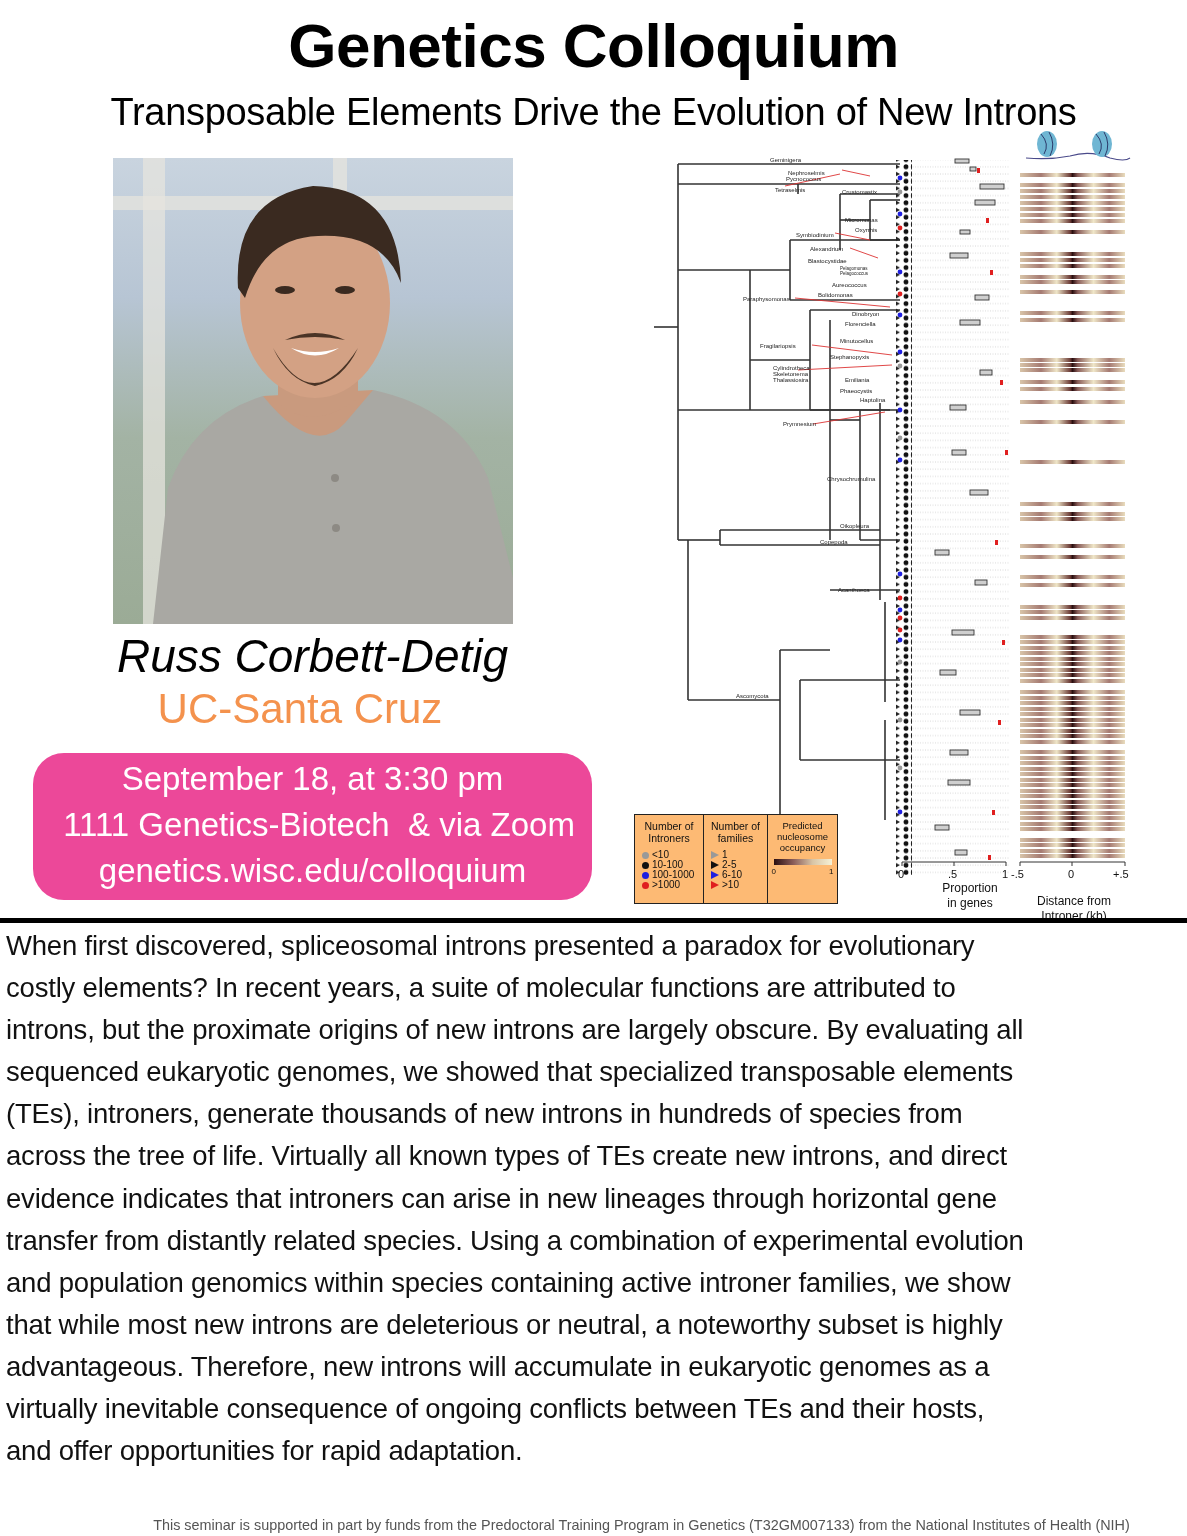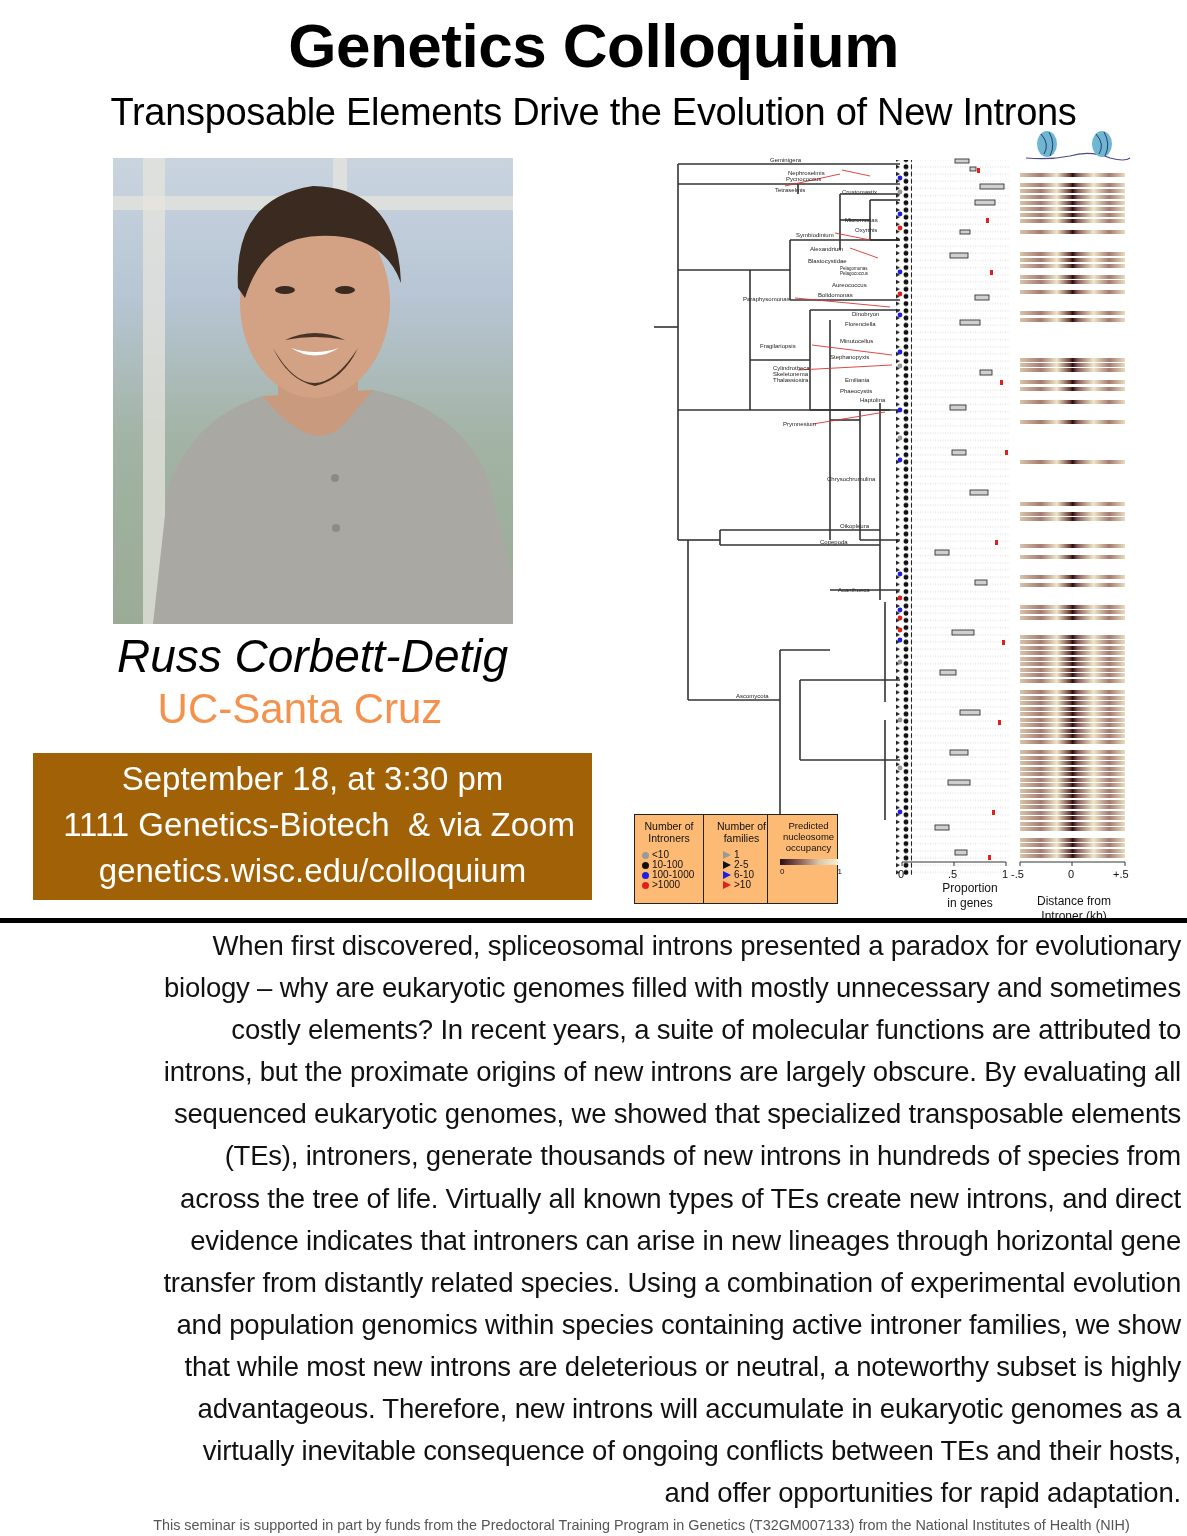--- a/index.html
+++ b/index.html
@@ -10,34 +10,34 @@
     .subtitle { position: absolute; left: 0; top: 88px; width: 1187px; text-align: center;
                 font-size: 38px; line-height: 48px; color: #000; letter-spacing: -0.3px; }
     .photo { position: absolute; left: 113px; top: 158px; width: 400px; height: 466px; overflow: hidden;
              background: linear-gradient(180deg, #c9d4df 0%, #b7c5d4 30%, #a3b3a4 60%, #9bab96 100%); }
     .photo .win { position: absolute; background: #e6e4de; opacity: .75; }
     .speaker-name { position: absolute; left: 40px; top: 628px; width: 545px; text-align: center;
                     font-style: italic; font-size: 46px; line-height: 56px; color: #000; }
     .speaker-inst { position: absolute; left: 40px; top: 683px; width: 520px; text-align: center;
                     font-size: 42px; line-height: 52px; color: #f4924d; }
     .event-box { position: absolute; left: 33px; top: 753px; width: 559px; height: 147px;
-                 background: #a16207; color: #fff; text-align: center; font-size: 33px; line-height: 46px;
-                 padding-top: 3px; box-sizing: border-box; }
+                 background: #ec4899; color: #fff; text-align: center; font-size: 33px; line-height: 46px;
+                 padding-top: 3px; box-sizing: border-box; border-radius: 31px; }
     .event-box div { white-space: nowrap; }
     .divider { position: absolute; left: 0; top: 918px; width: 1187px; height: 5px; background: #000; }
-    .abstract { position: absolute; left: 6px; top: 925px; width: 1175px; text-align: right;
+    .abstract { position: absolute; left: 6px; top: 925px; width: 1175px; text-align: left;
                 font-size: 27.5px; line-height: 42.1px; color: #111; letter-spacing: -0.2px; }
     .abstract span { display: block; white-space: nowrap; }
     .footer { position: absolute; left: 0; top: 1515px; width: 1187px; text-align: center;
               font-size: 14.4px; line-height: 20px; color: #555; white-space: nowrap; padding-left: 48px; }
     .figure { position: absolute; left: 630px; top: 120px; width: 557px; height: 800px; }
     .legend { position: absolute; left: 4px; top: 694px; width: 202px; height: 88px; border: 1.5px solid #222; background: #fdba74;
               font-size: 10.5px; line-height: 12px; color: #111; }
     .legend .col { position: absolute; top: 0; height: 100%; text-align: center; box-sizing: border-box; }
-    .legend .col + .col { border-left: 1.5px solid #222; padding-left: 12px; }
+    .legend .col + .col { border-left: 1.5px solid #222; }
     .legend .hdr { margin-top: 5px; }
     .legend .items { text-align: left; margin-top: 6px; padding-left: 7px; font-size: 10px; line-height: 10px; }
     .dot { display: inline-block; width: 7px; height: 7px; border-radius: 50%; margin-right: 3px; vertical-align: middle; }
     .tri { display: inline-block; width: 0; height: 0; border-top: 4px solid transparent; border-bottom: 4px solid transparent;
            border-left: 8px solid #000; margin-right: 3px; vertical-align: middle; }
     .grad { width: 58px; height: 6px; margin: 6px auto 1px; background: linear-gradient(90deg, #2b0f10, #8a5d59, #d8c5a6, #f6f1d6); }
     .gradlab { display: flex; justify-content: space-between; width: 62px; margin: 0 auto; font-size: 8px; }
     .axis-label { position: absolute; text-align: center; font-size: 12px; line-height: 15px; color: #111; }
     .tick { position: absolute; font-size: 11px; color: #111; }
   </style>
@@ -409,21 +409,20 @@
   <div class="axis-label" style="left:392px;top:774px;width:104px;">
     <div>Distance from</div>
       <div>Introner (kb)</div>
   </div>
 </div>
 
 <div class="divider"></div>
 
 <div class="abstract">
   <span>When first discovered, spliceosomal introns presented a paradox for evolutionary</span>
-  <span>biology – why are eukaryotic genomes filled with mostly unnecessary and sometimes</span>
   <span>costly elements? In recent years, a suite of molecular functions are attributed to</span>
   <span>introns, but the proximate origins of new introns are largely obscure. By evaluating all</span>
   <span>sequenced eukaryotic genomes, we showed that specialized transposable elements</span>
   <span>(TEs), introners, generate thousands of new introns in hundreds of species from</span>
   <span>across the tree of life. Virtually all known types of TEs create new introns, and direct</span>
   <span>evidence indicates that introners can arise in new lineages through horizontal gene</span>
   <span>transfer from distantly related species. Using a combination of experimental evolution</span>
   <span>and population genomics within species containing active introner families, we show</span>
   <span>that while most new introns are deleterious or neutral, a noteworthy subset is highly</span>
   <span>advantageous. Therefore, new introns will accumulate in eukaryotic genomes as a</span>

